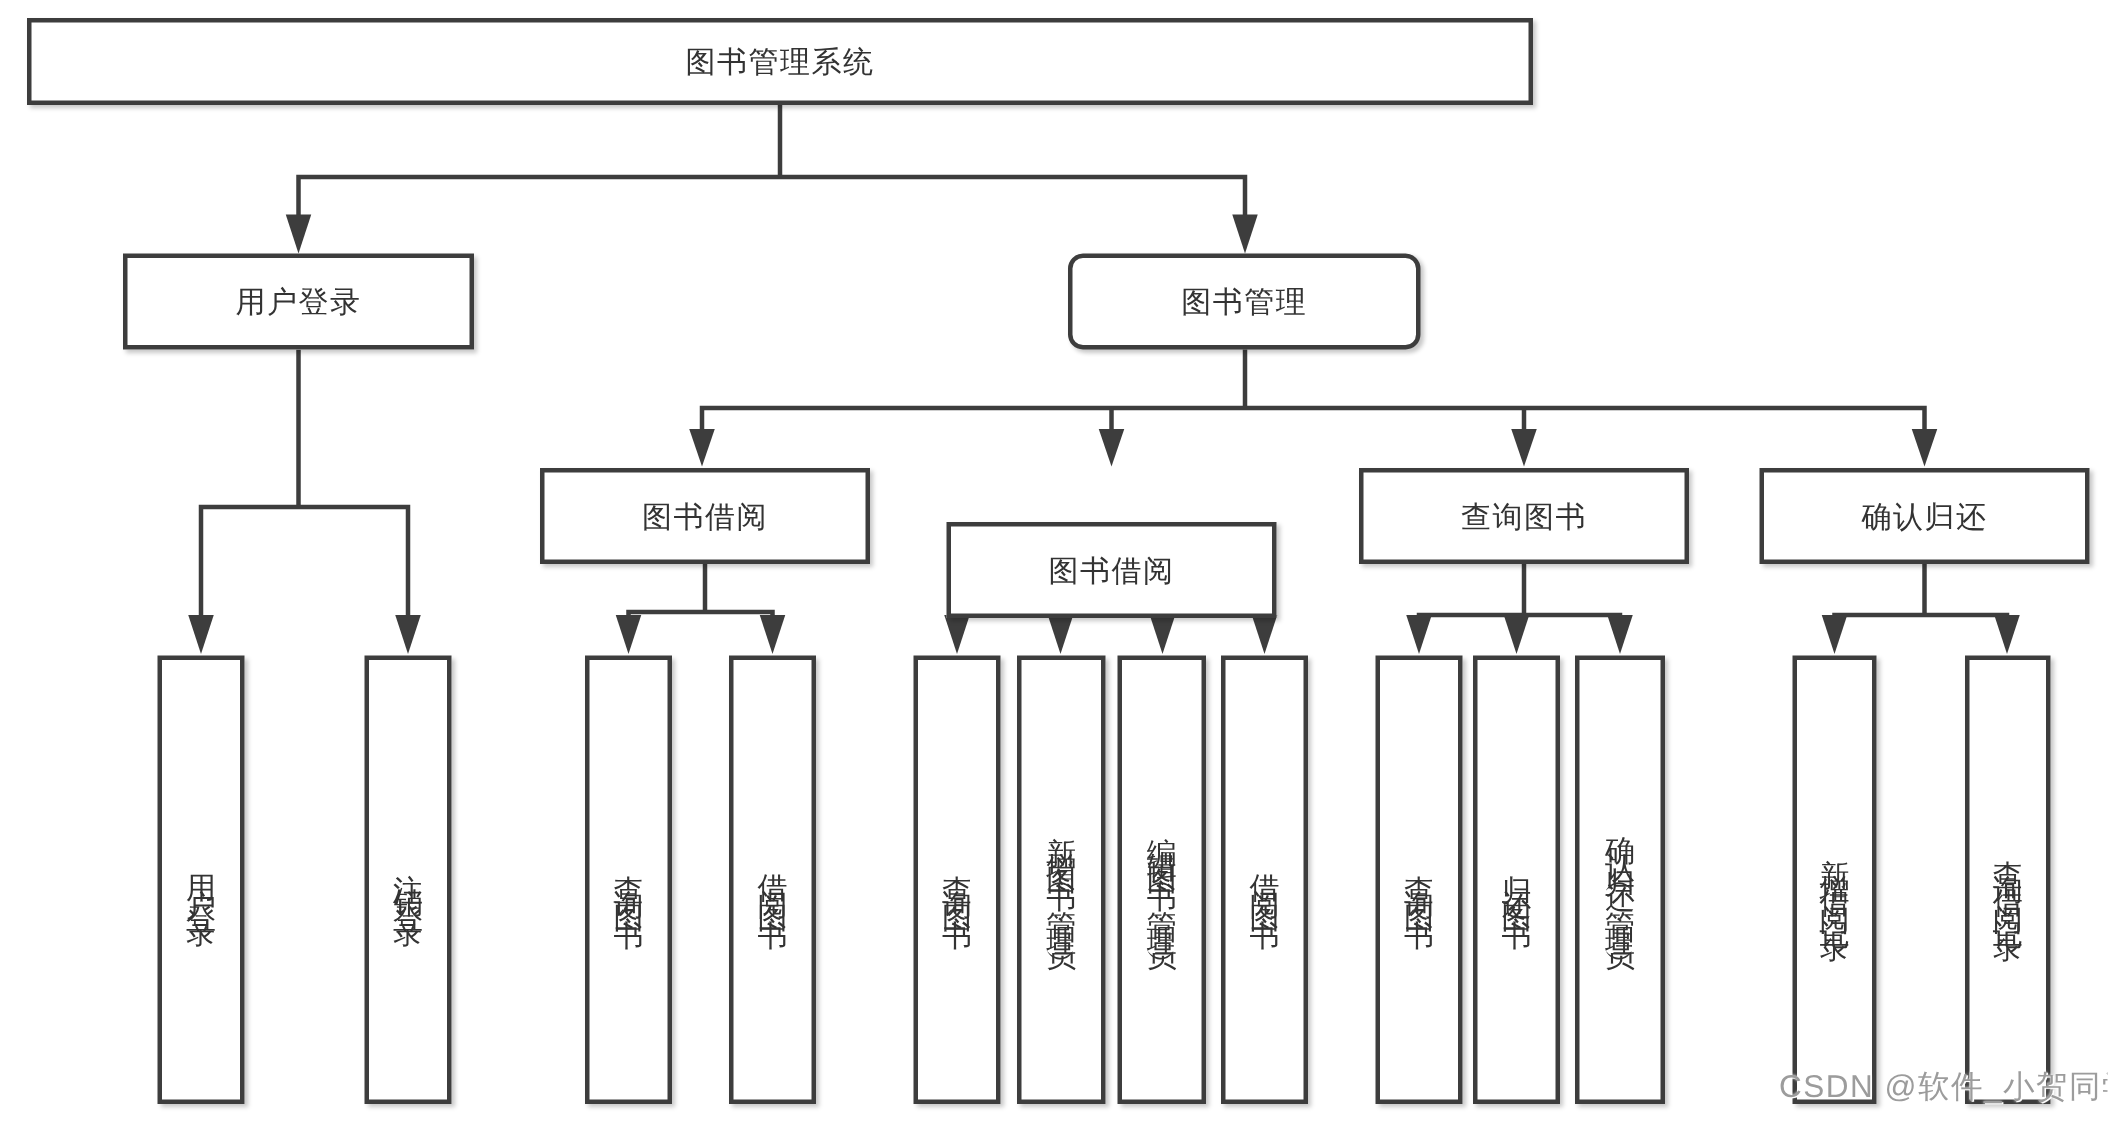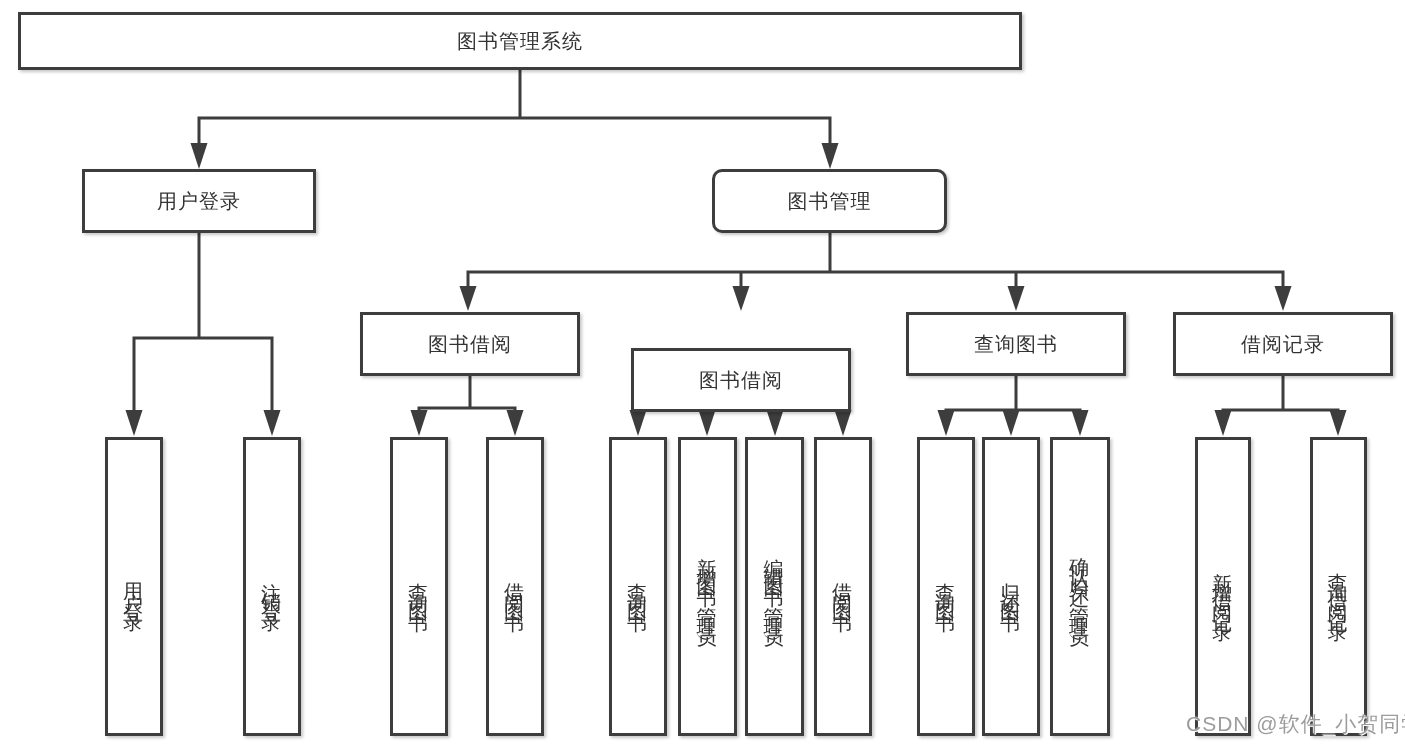--- a/index.html
+++ b/index.html
@@ -132,21 +132,21 @@
   <div class="box" style="left:360px; top:312px; width:220px; height:64px;">
     <span class="hlabel">图书借阅</span>
   </div>
   <div class="box" style="left:631px; top:312px; width:220px; height:64px;margin-top:36px;">
     <span class="hlabel">图书借阅</span>
   </div>
   <div class="box" style="left:906px; top:312px; width:220px; height:64px;">
     <span class="hlabel">查询图书</span>
   </div>
   <div class="box" style="left:1173px; top:312px; width:220px; height:64px;">
-    <span class="hlabel">借阅记录</span>
+    <span class="hlabel">确认归还</span>
   </div>
 
   <div class="box leaf" style="left:105px; top:437px; width:58px; height:299px;">
     <span>用户登录</span>
   </div>
   <div class="box leaf" style="left:243px; top:437px; width:58px; height:299px;">
     <span>注销登录</span>
   </div>
 
   <div class="box leaf" style="left:390px; top:437px; width:58px; height:299px;">

